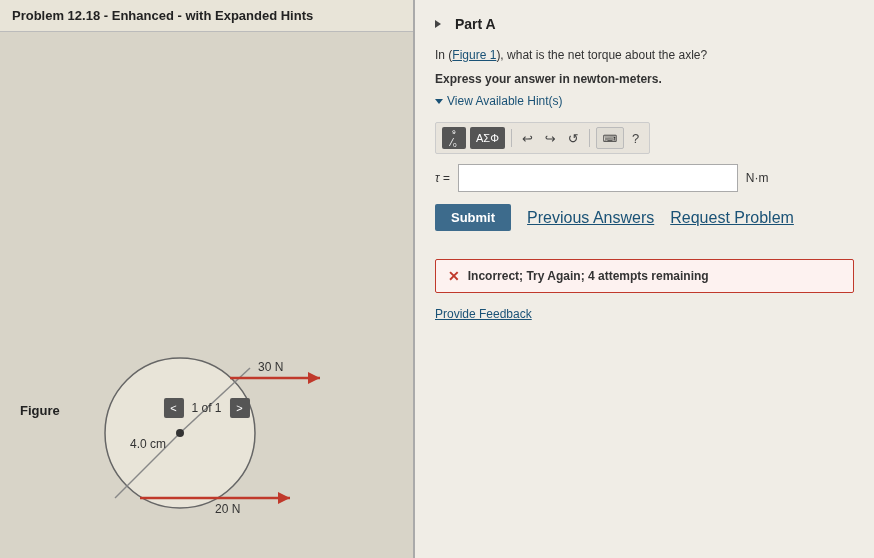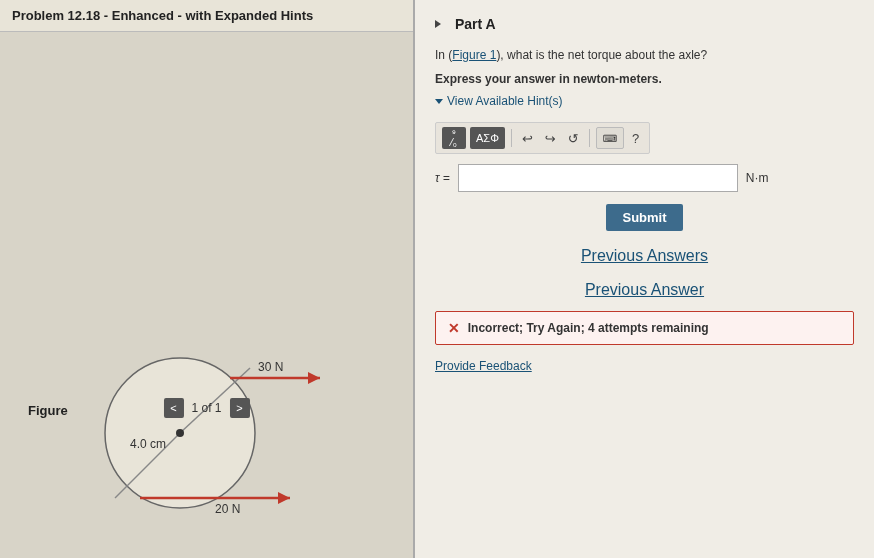--- a/index.html
+++ b/index.html
@@ -43,21 +43,21 @@
       flex: 1;
       position: relative;
       display: flex;
       align-items: center;
       justify-content: center;
     }
 
     .figure-label {
       position: absolute;
       bottom: 140px;
-      left: 28px;
+      left: 20px;
       font-weight: bold;
       font-size: 13px;
       color: #222;
     }
 
     .figure-nav {
       position: absolute;
       bottom: 140px;
       left: 50%;
       transform: translateX(-50%);
@@ -215,22 +215,21 @@
 
     .unit-label {
       font-size: 12px;
       color: #333;
     }
 
     .action-row {
       display: flex;
       align-items: center;
       gap: 16px;
-      margin-bottom: 12px;
-      flex-direction: column;
+      margin-bottom: 28px;
     }
 
     .submit-btn {
       background: #3d6b8c;
       color: white;
       border: none;
       padding: 6px 16px;
       font-size: 13px;
       cursor: pointer;
       font-weight: bold;
@@ -368,21 +367,21 @@
 
     <div class="input-row">
       <span class="input-label">τ =</span>
       <input class="answer-input" type="text" placeholder="" style="">
       <span class="unit-label">N·m</span>
     </div>
 
     <div class="action-row">
       <button class="submit-btn">Submit</button>
       <button class="link-btn">Previous Answers</button>
-      <button class="link-btn">Previous Answer</button>
+      <button class="link-btn">Request Problem</button>
     </div>
 
     <div class="error-banner">
       <span class="error-x">✕</span>
       <span class="error-text">Incorrect; Try Again; 4 attempts remaining</span>
     </div>
 
     <a class="feedback-link">Provide Feedback</a>
 
   </div>

